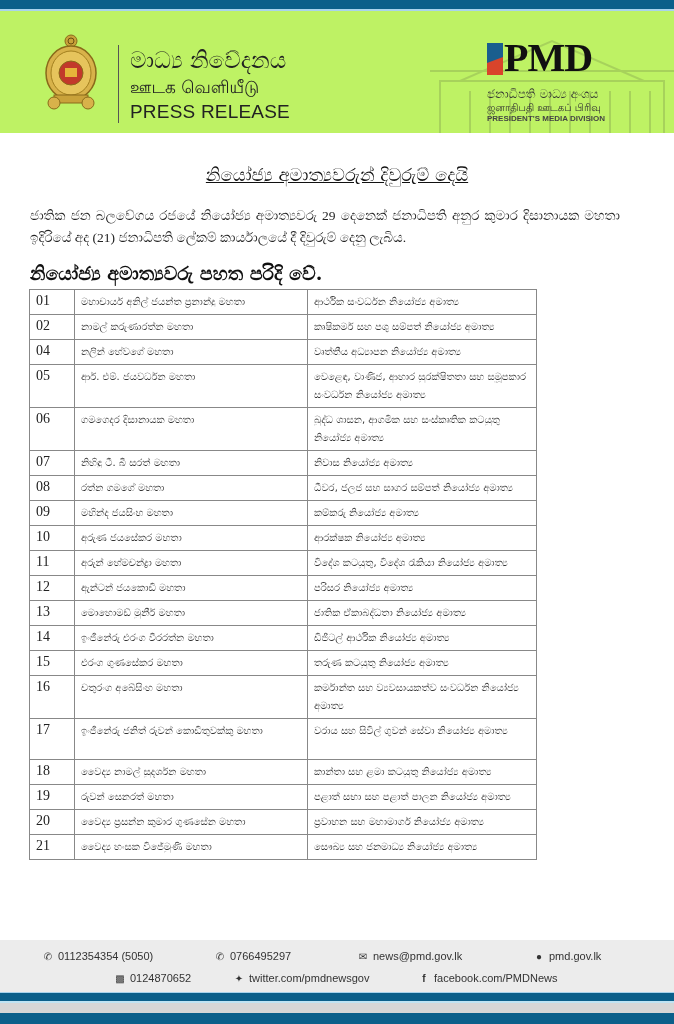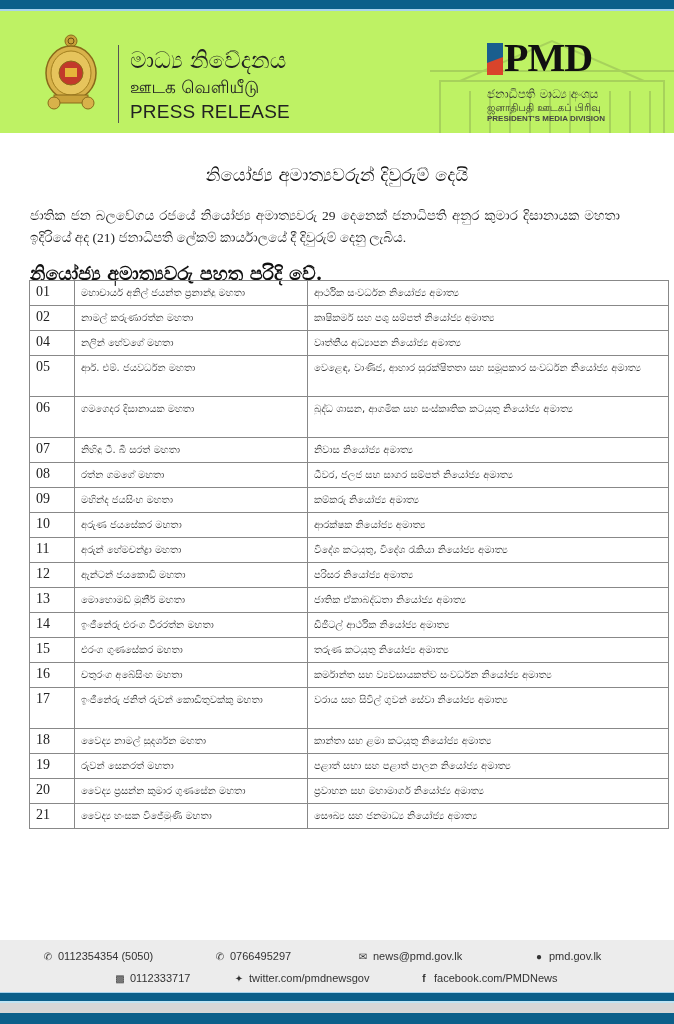--- a/index.html
+++ b/index.html
@@ -10,24 +10,24 @@
   .vdivider { position:absolute; left:118px; top:34px; width:1px; height:78px; background:#555; }
   .hl1 { position:absolute; left:130px; top:36px; font-size:23px; color:#222; white-space:nowrap; }
   .hl2 { position:absolute; left:130px; top:66px; font-size:17px; color:#222; white-space:nowrap; }
   .hl3 { position:absolute; left:130px; top:90px; font-family:"Liberation Sans", sans-serif; font-size:19px; color:#222; letter-spacing:0.2px; white-space:nowrap; }
   .building { position:absolute; left:430px; top:20px; width:244px; height:110px; opacity:0.16; }
   .pmd-mark { position:absolute; left:487px; top:32px; width:16px; height:32px; }
   .pmd-text { position:absolute; left:504px; top:26px; font-family:"Liberation Serif", serif; font-weight:bold; font-size:40px; color:#111; letter-spacing:-1px; line-height:42px; }
   .pmd-si { position:absolute; left:487px; top:76px; font-size:12px; color:#333; white-space:nowrap;text-align:right; }
   .pmd-ta { position:absolute; left:487px; top:91px; font-size:10px; color:#333; white-space:nowrap; }
   .pmd-en { position:absolute; left:487px; top:103px; font-family:"Liberation Sans", sans-serif; font-size:8px; font-weight:bold; color:#444; white-space:nowrap; }
-  .title { position:absolute; left:0; top:164px; width:674px; text-align:center; font-family:"DejaVu Serif", serif; font-size:18px; color:#111; }
+  .title { position:absolute; left:0; top:164px; width:674px; text-align:center; font-family:"DejaVu Serif", serif; font-size:18px; color:#111;text-decoration:underline; }
   .intro { position:absolute; left:30px; top:205px; width:590px; font-family:Liberation Serif, serif; font-size:13.5px; line-height:22px; text-align:justify; color:#222; }
   .subhead { position:absolute; left:30px; top:262px; font-family:"DejaVu Serif", serif; font-weight:bold; font-size:19px; color:#111; }
-  table.list { position:absolute; left:29px; top:280px; width:640px; border-collapse:collapse; font-size:10px; color:#333; }
+  table.list { position:absolute; left:29px; top:289px; width:508px; border-collapse:collapse; font-size:10px; color:#333; }
   table.list td { border:1px solid #888; padding:3px 6px; vertical-align:top; line-height:18px; height:18px; }
   table.list td.num { width:32px; font-family:"Liberation Serif", serif; font-size:14px; color:#222; padding:2px 6px; }
   table.list td.name { width:220px; }
   table.list tr.tall td { height:34px; }
   .footer { position:absolute; left:0; top:940px; width:674px; height:52px; background:#ececec; font-family:"Liberation Sans", sans-serif; font-size:11px; color:#333; }
   .fi { position:absolute; white-space:nowrap; display:flex; align-items:center; }
   .fi .ic { display:inline-block; width:12px; margin-right:4px; text-align:center; font-size:10px; color:#333; }
   .bar1 { position:absolute; left:0; top:992px; width:674px; height:8px; background:#0b5f8a; border-top:1px solid #a9d3ec; border-bottom:2px solid #bfe3f2; }
   .bar2 { position:absolute; left:0; top:1003px; width:674px; height:10px; background:#d6d6d6; }
   .bar3 { position:absolute; left:0; top:1013px; width:674px; height:11px; background:#0b5f8a; }
@@ -193,21 +193,21 @@
   <div class="fi" style="left:357px; top:10px;">
     <span class="ic">✉</span>
     <span>news@pmd.gov.lk</span>
   </div>
   <div class="fi" style="left:533px; top:10px;">
     <span class="ic">●</span>
     <span>pmd.gov.lk</span>
   </div>
   <div class="fi" style="left:114px; top:32px;">
     <span class="ic">▩</span>
-    <span>0112333717</span>
+    <span>0124870652</span>
   </div>
   <div class="fi" style="left:233px; top:32px;">
     <span class="ic">✦</span>
     <span>twitter.com/pmdnewsgov</span>
   </div>
   <div class="fi" style="left:418px; top:32px;">
     <span class="ic" style="font-weight:bold;">f</span>
     <span>facebook.com/PMDNews</span>
   </div>
 </div>

